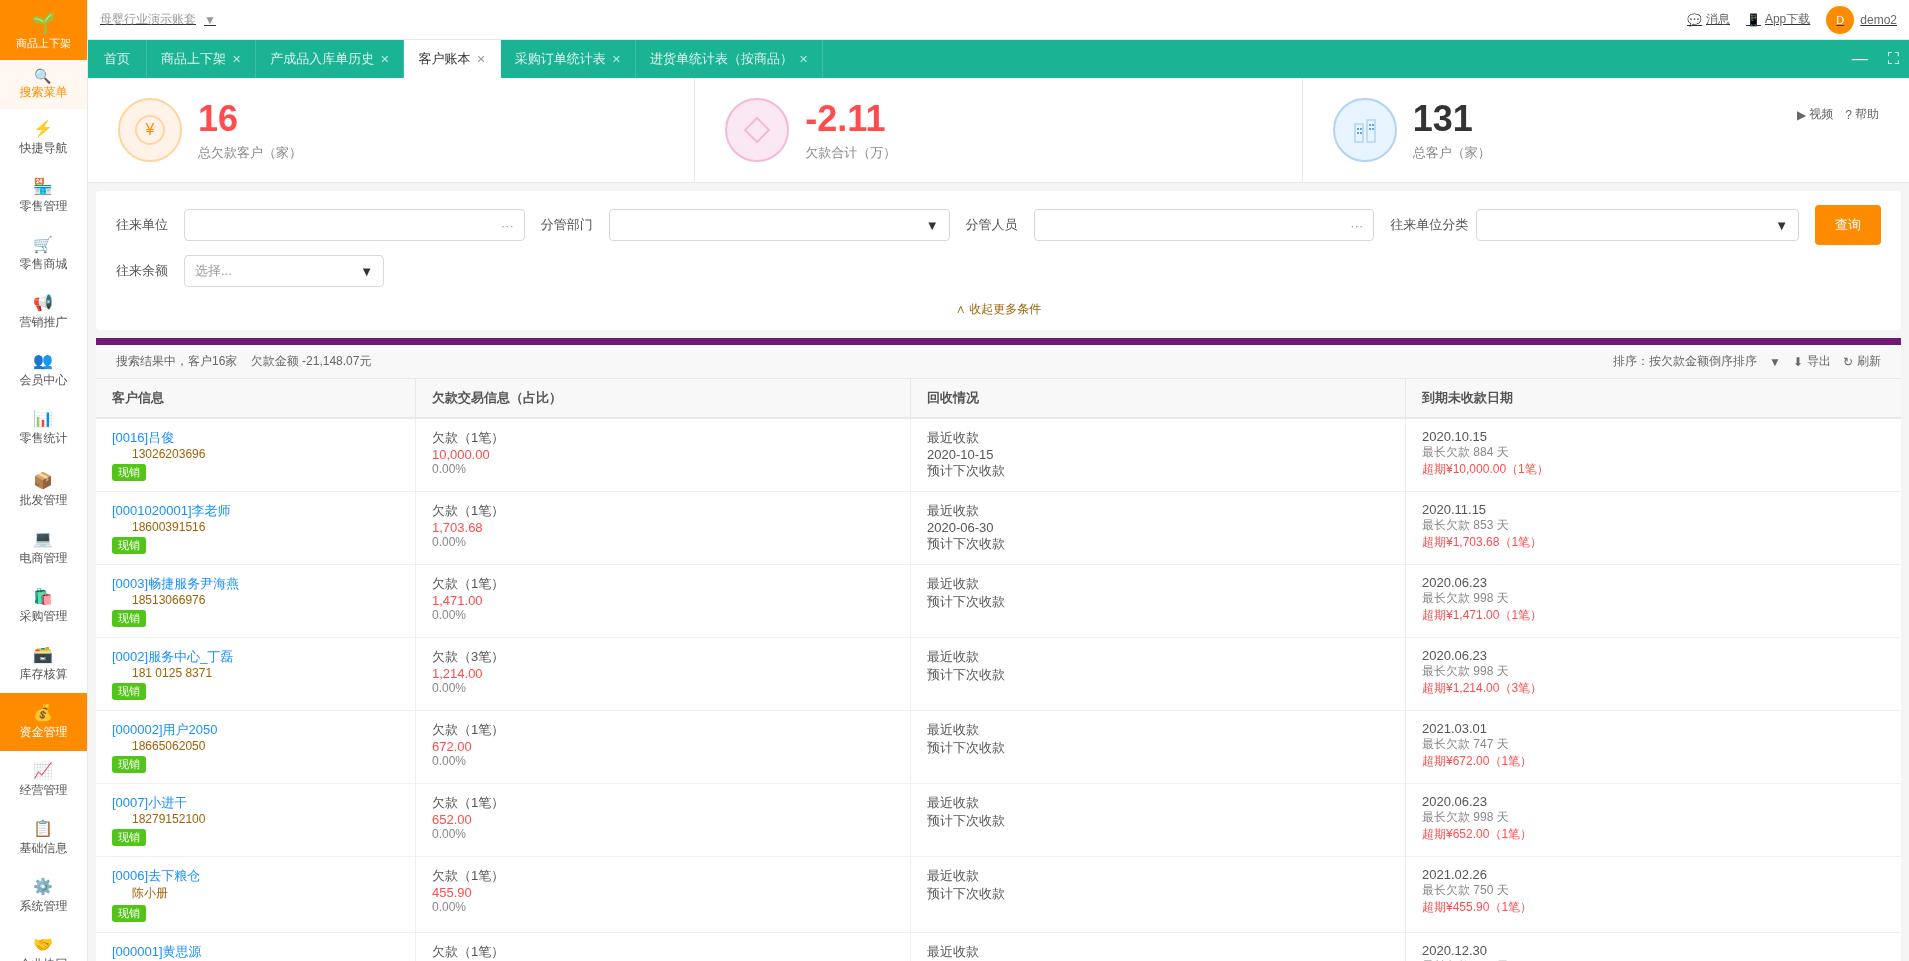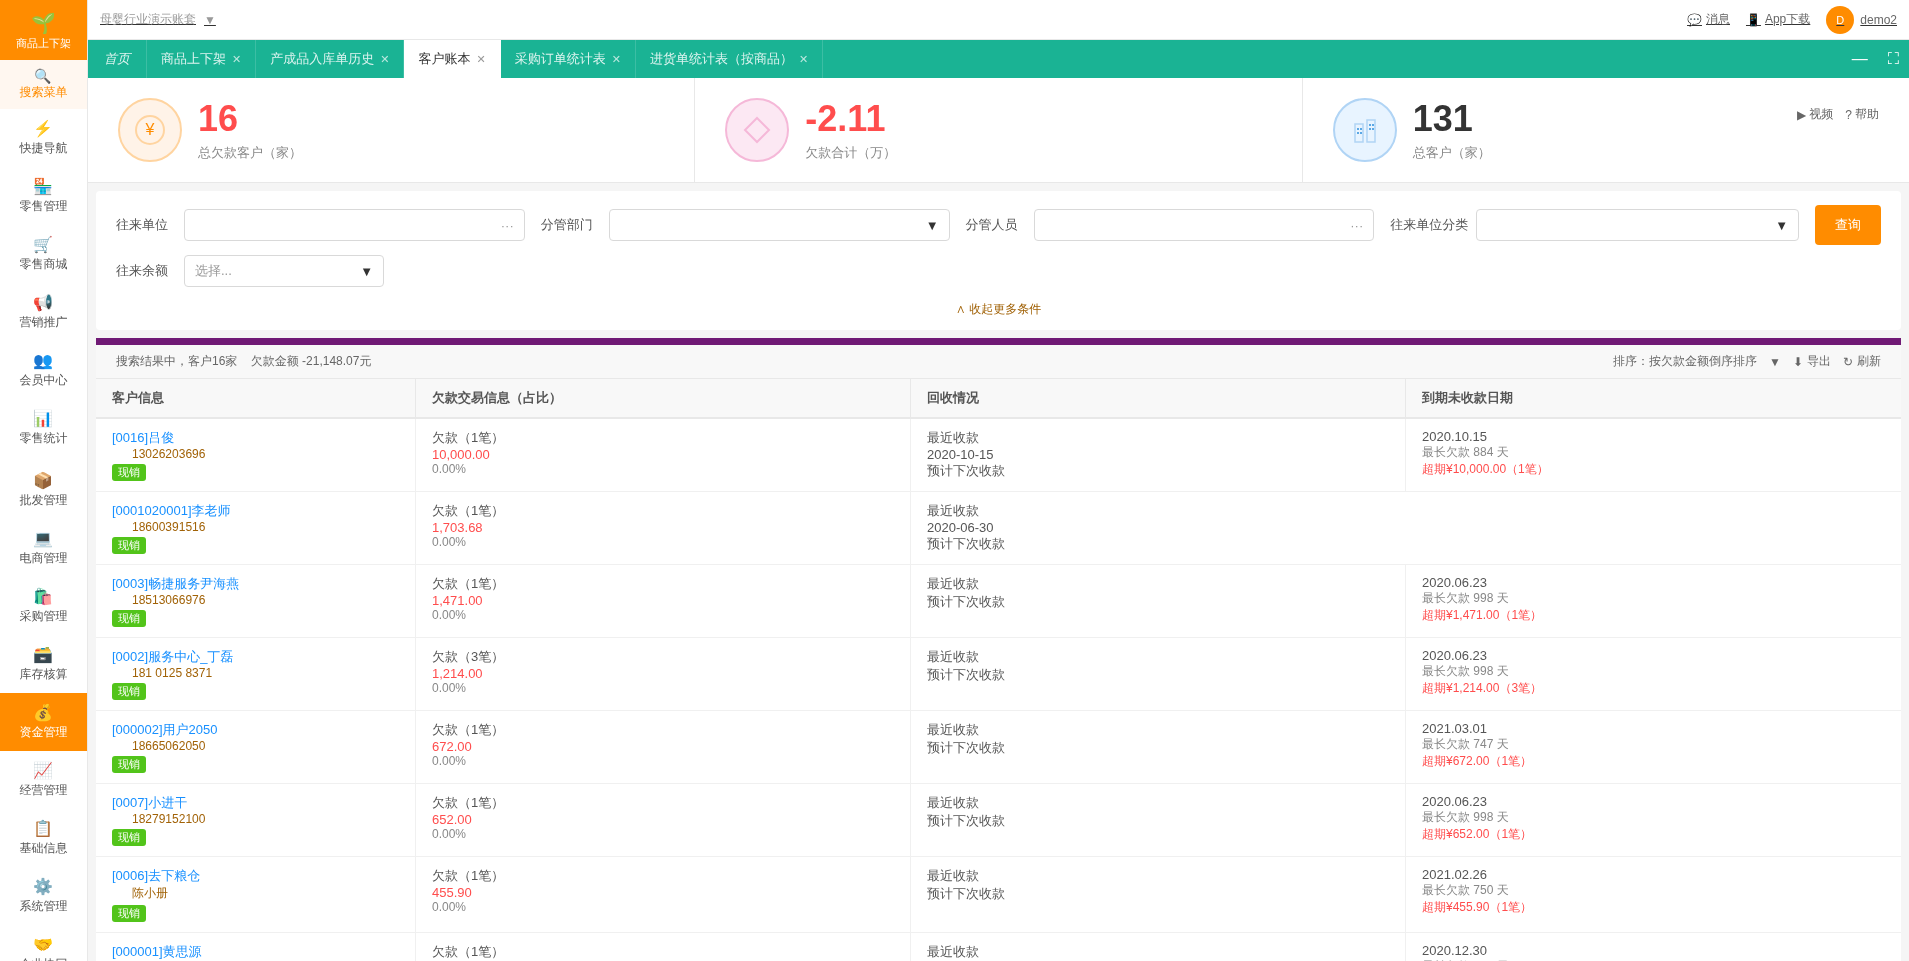--- a/index.html
+++ b/index.html
@@ -24,21 +24,21 @@
     .top-bar-left { display: flex; align-items: center; gap: 8px; font-size: 12px; color: #666; }
     .top-bar-right { display: flex; align-items: center; gap: 16px; font-size: 12px; color: #666; }
     .top-bar-right .user-avatar { width: 28px; height: 28px; border-radius: 50%; background: #ff8c00; display: flex; align-items: center; justify-content: center; color: #fff; font-size: 11px; }
 
     
     .tabs-bar { background: #1ab394; display: flex; align-items: center; height: 38px; overflow: hidden; }
     .tab-item { padding: 0 14px; height: 38px; display: flex; align-items: center; gap: 6px; font-size: 13px; color: rgba(255,255,255,0.85); cursor: pointer; white-space: nowrap; border-right: 1px solid rgba(255,255,255,0.15); }
     .tab-item.active { background: #fff; color: #333; }
     .tab-item .tab-close { font-size: 11px; color: rgba(255,255,255,0.7); }
     .tab-item.active .tab-close { color: #999; }
-    .tab-item:first-child { padding: 8px 16px; font-style: italic; }
+    .tab-item:first-child { padding: 8px 16px; }
     .tabs-bar-end { margin-left: auto; display: flex; align-items: center; }
     .tabs-control { padding: 0 10px; color: #fff; font-size: 16px; cursor: pointer; }
 
     
     .content { flex: 1; overflow-y: auto; background: #f5f5f5; padding: 0; }
 
     
     .stats-row { display: flex; background: #fff; border-bottom: 1px solid #e8e8e8; }
     .stat-card { flex: 1; padding: 20px 30px; display: flex; align-items: center; gap: 16px; border-right: 1px solid #e8e8e8; }
     .stat-card:last-child { border-right: none; }
@@ -386,20 +386,25 @@
           <div class="td">
             <div>欠款（1笔）</div>
             <div class="amount-red">1,703.68</div>
             <div class="amount-pct">0.00%</div>
           </div>
           <div class="td">
             <div>最近收款</div>
             <div>2020-06-30</div>
             <div>预计下次收款</div>
           </div>
+          <div class="td">
+            <div class="date-text">2020.11.15</div>
+            <div class="days-text">最长欠款 853 天</div>
+            <div class="overdue-text">超期¥1,703.68（1笔）</div>
+          </div>
         </div>
 
         <div class="table-row">
           <div class="td">
             <div class="customer-name">[0003]畅捷服务尹海燕</div>
             <div class="customer-phone">18513066976</div>
             <div class="tag-xian">现销</div>
           </div>
           <div class="td">
             <div>欠款（1笔）</div>

